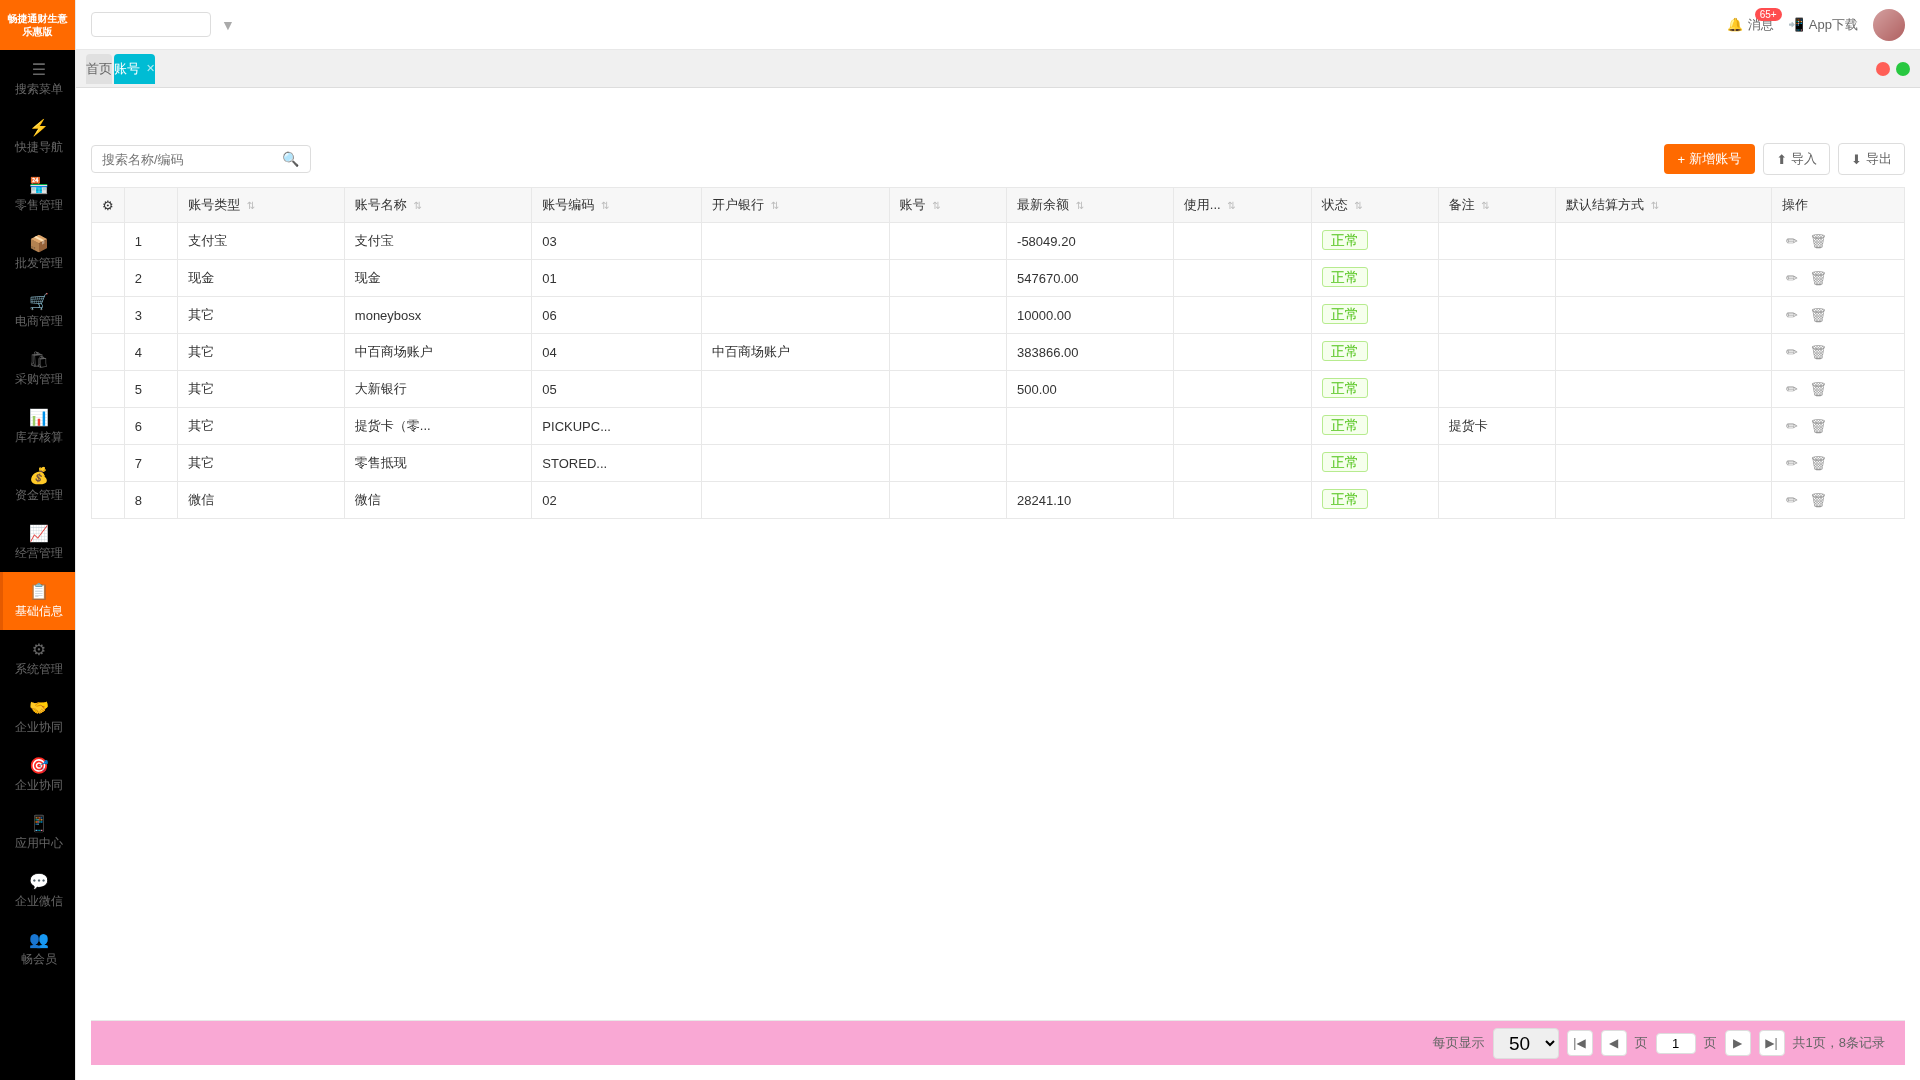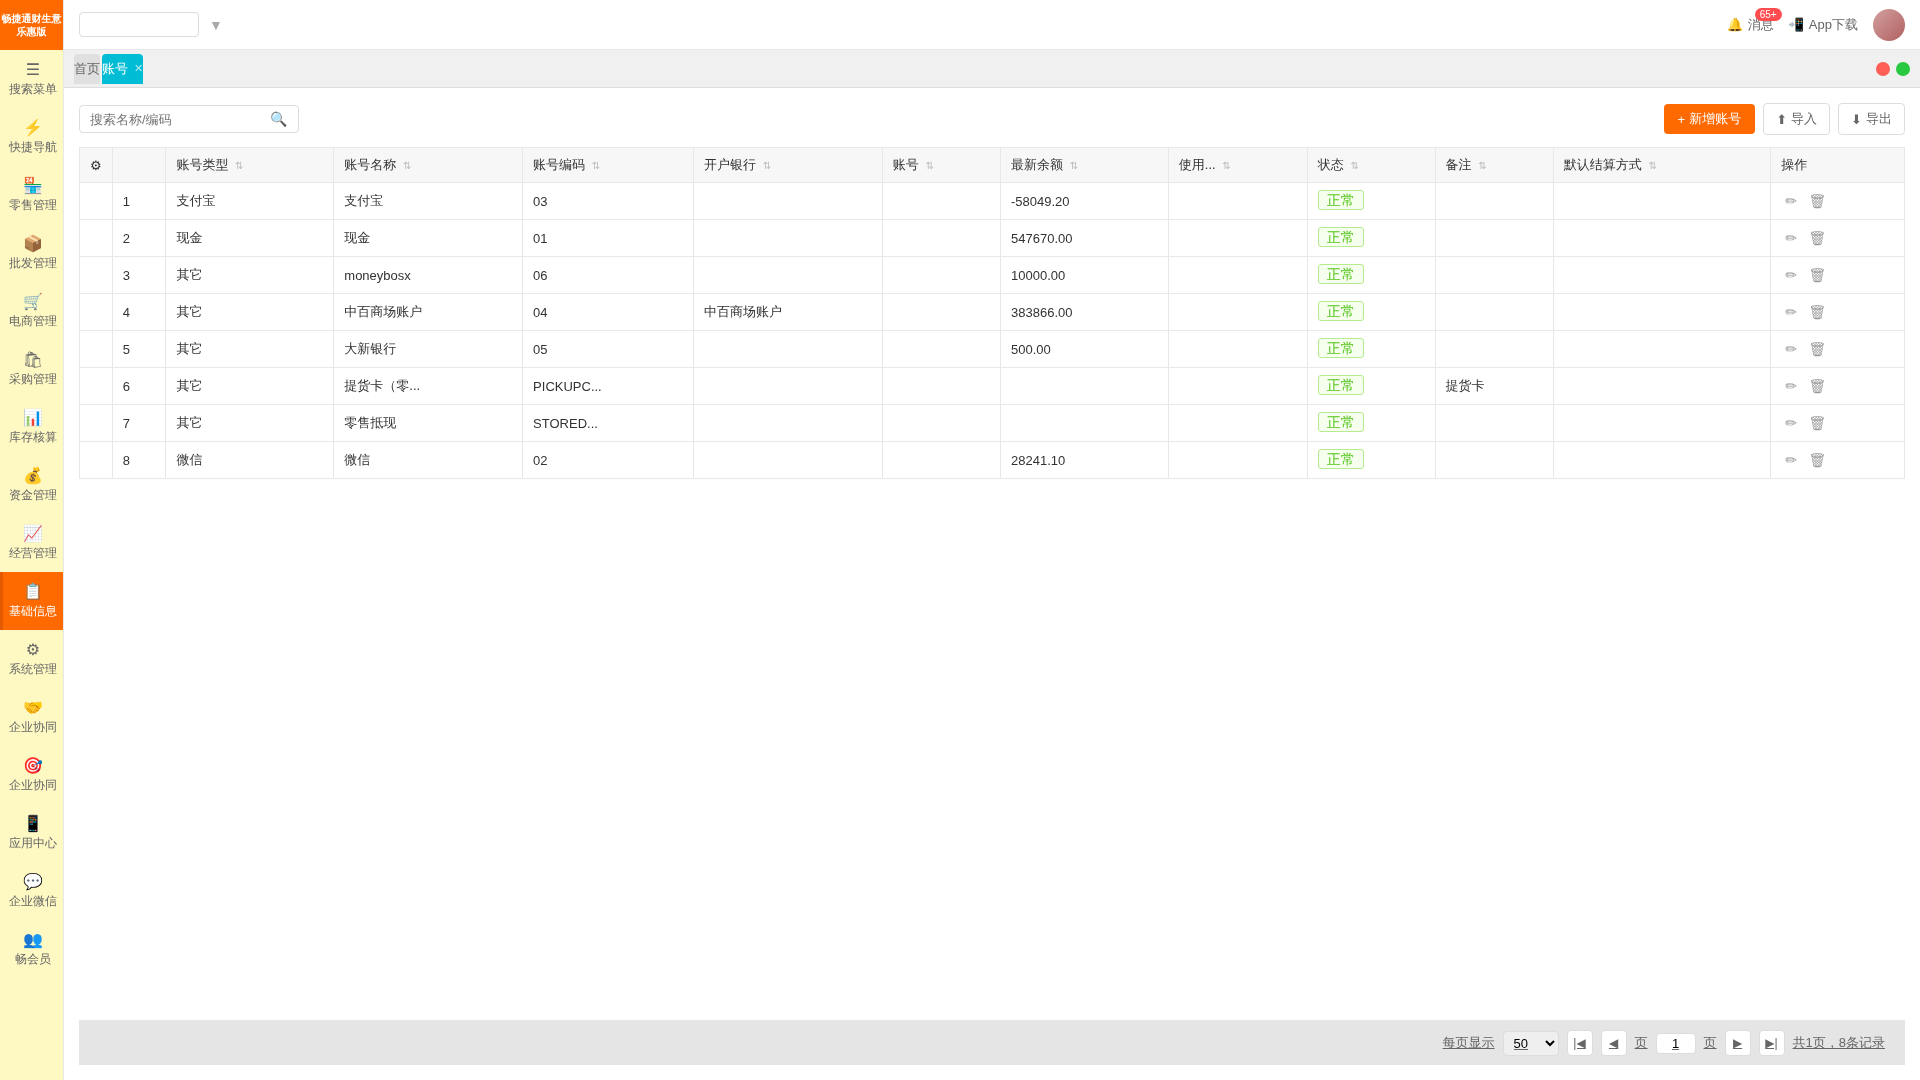--- a/index.html
+++ b/index.html
@@ -1,21 +1,21 @@
 <!DOCTYPE html>
 <html><head>
   <meta charset="utf-8">
   <style>
     * { box-sizing: border-box; margin: 0; padding: 0; }
     body { font-family: 'Microsoft YaHei', Arial, sans-serif; font-size: 13px; background: #f5f5f5; display: flex; height: 1080px; width: 1920px; overflow: hidden; }
 
     
     .sidebar {
-      width: 64px;
-      background: #fef9c3;
+      width: 76px;
+      background: #000000;
       display: flex;
       flex-direction: column;
       border-right: 1px solid #e8e8e8;
       flex-shrink: 0;
     }
     .sidebar-logo {
       background: #ff6a00;
       height: 50px;
       display: flex;
       align-items: center;
@@ -105,20 +105,21 @@
       overflow: auto;
       position: relative;
     }
 
     
     .toolbar {
       display: flex;
       align-items: center;
       justify-content: space-between;
       margin-bottom: 12px;
+      margin-top: 40px;
     }
     .toolbar-left { display: flex; align-items: center; gap: 8px; }
     .search-box {
       display: flex;
       align-items: center;
       border: 1px solid #ddd;
       border-radius: 4px;
       padding: 5px 10px;
       width: 220px;
       gap: 5px;
@@ -198,37 +199,37 @@
     }
     .settings-col { width: 30px; text-align: center; }
 
     
     .pagination {
       position: absolute;
       bottom: 0;
       left: 0;
       right: 0;
       height: 45px;
-      background: #e5e5e5;
+      background: #f9a8d4;
       border-top: 1px solid #e8e8e8;
       display: flex;
       align-items: center;
       justify-content: flex-end;
       padding: 0 20px;
       gap: 8px;
       font-size: 13px;
       color: #666;
-      text-decoration: underline;
     }
     .page-size-select {
       border: 1px solid #ddd;
       border-radius: 4px;
       padding: 3px 6px;
-      font-size: 13px;
-      cursor: pointer;
+      font-size: 19px;
+      cursor: pointer;
+      text-align: center;
     }
     .page-btn {
       border: 1px solid #ddd;
       background: #fff;
       border-radius: 4px;
       width: 26px;
       height: 26px;
       display: flex;
       align-items: center;
       justify-content: center;

